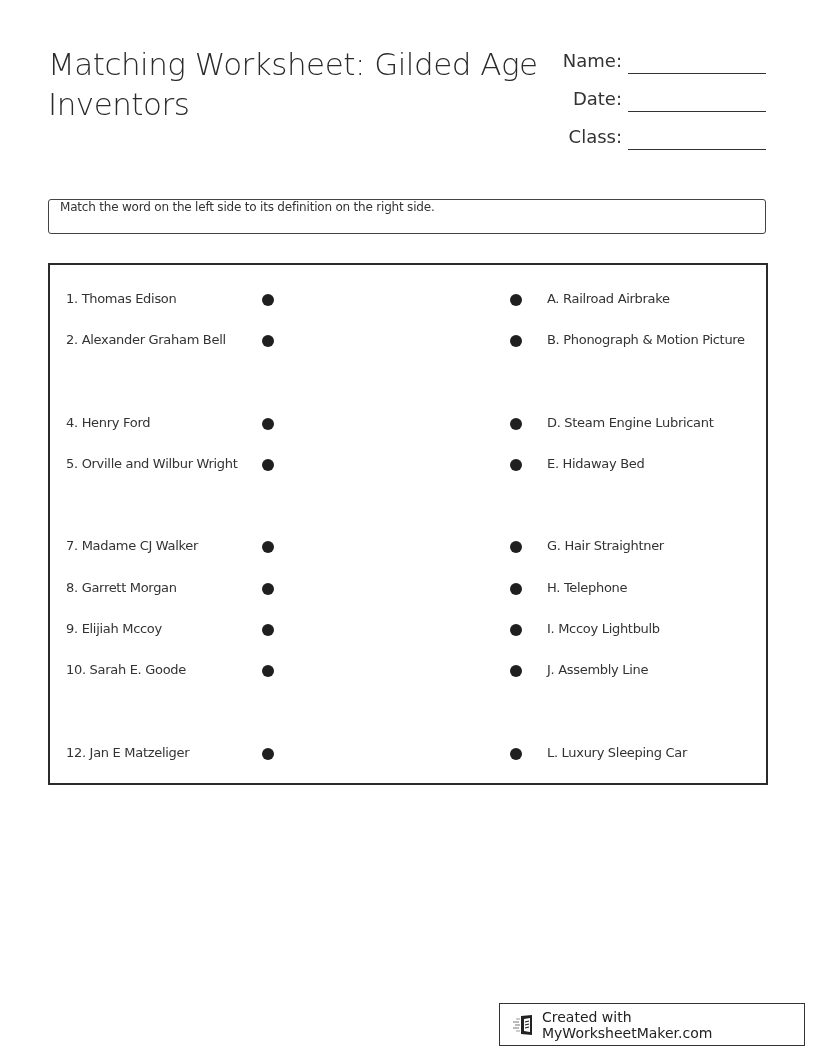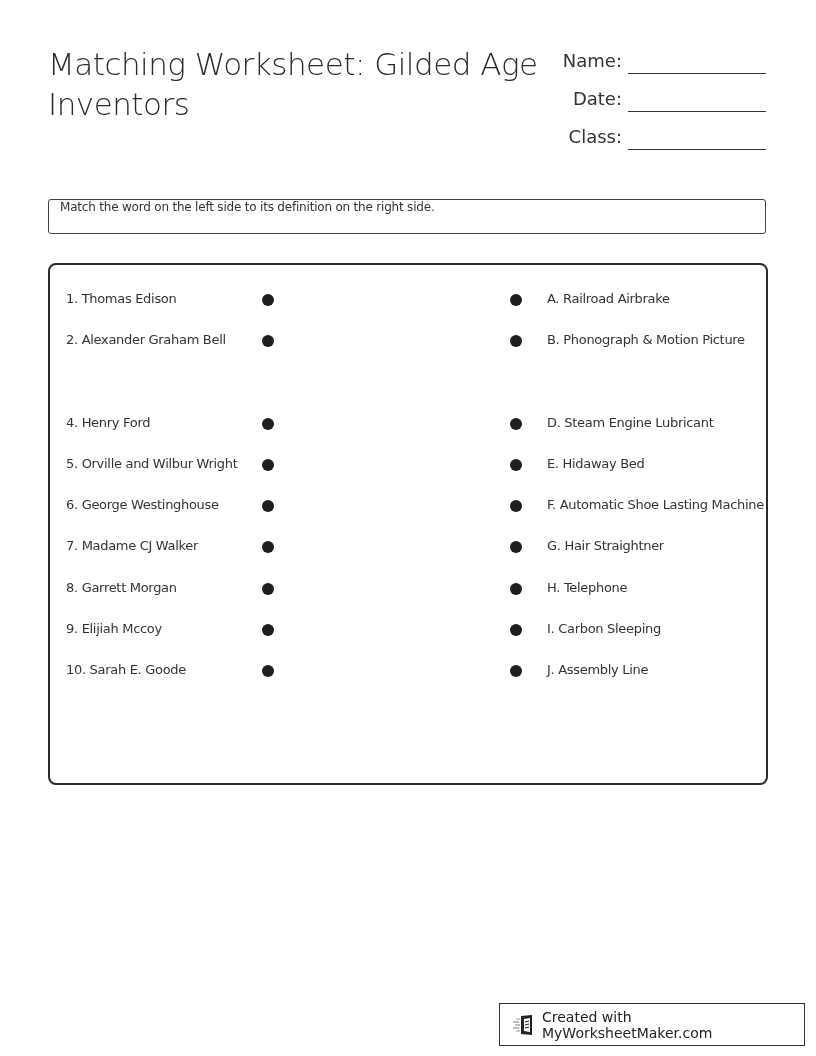--- a/index.html
+++ b/index.html
@@ -62,21 +62,21 @@
       color: #333;
       letter-spacing: -0.2px;
     }
     .match-box {
       position: absolute;
       left: 48px;
       top: 263px;
       width: 720px;
       height: 522px;
       border: 2.5px solid #2b2b2b;
-      border-radius: 8px;
+      border-radius: 0;
       box-sizing: border-box;
     }
     .row {
       position: absolute;
       left: 0;
       width: 100%;
       height: 20px;
     }
     .left-term {
       position: absolute;
@@ -170,49 +170,49 @@
     <span class="dot left"></span>
     <span class="dot right"></span>
     <span class="right-def">D. Steam Engine Lubricant</span>
   </div>
   <div class="row" style="top:189px;">
     <span class="left-term">5. Orville and Wilbur Wright</span>
     <span class="dot left"></span>
     <span class="dot right"></span>
     <span class="right-def">E. Hidaway Bed</span>
   </div>
-  <div class="row" style="top:230px;">
-    <span class="left-term">6. George Westinghouse</span>
-    <span class="dot left"></span>
-    <span class="dot right"></span>
-    <span class="right-def">F. Automatic Shoe Lasting Machine</span>
-  </div>
   <div class="row" style="top:271px;">
     <span class="left-term">7. Madame CJ Walker</span>
     <span class="dot left"></span>
     <span class="dot right"></span>
     <span class="right-def">G. Hair Straightner</span>
   </div>
   <div class="row" style="top:313px;">
     <span class="left-term">8. Garrett Morgan</span>
     <span class="dot left"></span>
     <span class="dot right"></span>
     <span class="right-def">H. Telephone</span>
   </div>
   <div class="row" style="top:354px;">
     <span class="left-term">9. Elijiah Mccoy</span>
     <span class="dot left"></span>
     <span class="dot right"></span>
-    <span class="right-def">I. Carbon Sleeping</span>
+    <span class="right-def">I. Mccoy Lightbulb</span>
   </div>
   <div class="row" style="top:395px;padding-left:44px;">
     <span class="left-term">10. Sarah E. Goode</span>
     <span class="dot left"></span>
     <span class="dot right"></span>
     <span class="right-def">J. Assembly Line</span>
+  </div>
+  <div class="row" style="top:478px;">
+    <span class="left-term">12. Jan E Matzeliger</span>
+    <span class="dot left"></span>
+    <span class="dot right"></span>
+    <span class="right-def">L. Luxury Sleeping Car</span>
   </div>
 </div>
 
 <div class="footer">
   <span class="logo">
     <svg width="24" height="22" viewBox="0 0 24 22">
       <line x1="1" y1="8" x2="7" y2="8" stroke="#777" stroke-width="1"></line>
       <line x1="3" y1="11" x2="8" y2="11" stroke="#777" stroke-width="1"></line>
       <line x1="1" y1="14" x2="7" y2="14" stroke="#777" stroke-width="1"></line>
       <line x1="4" y1="5" x2="8" y2="5" stroke="#999" stroke-width="1"></line>

